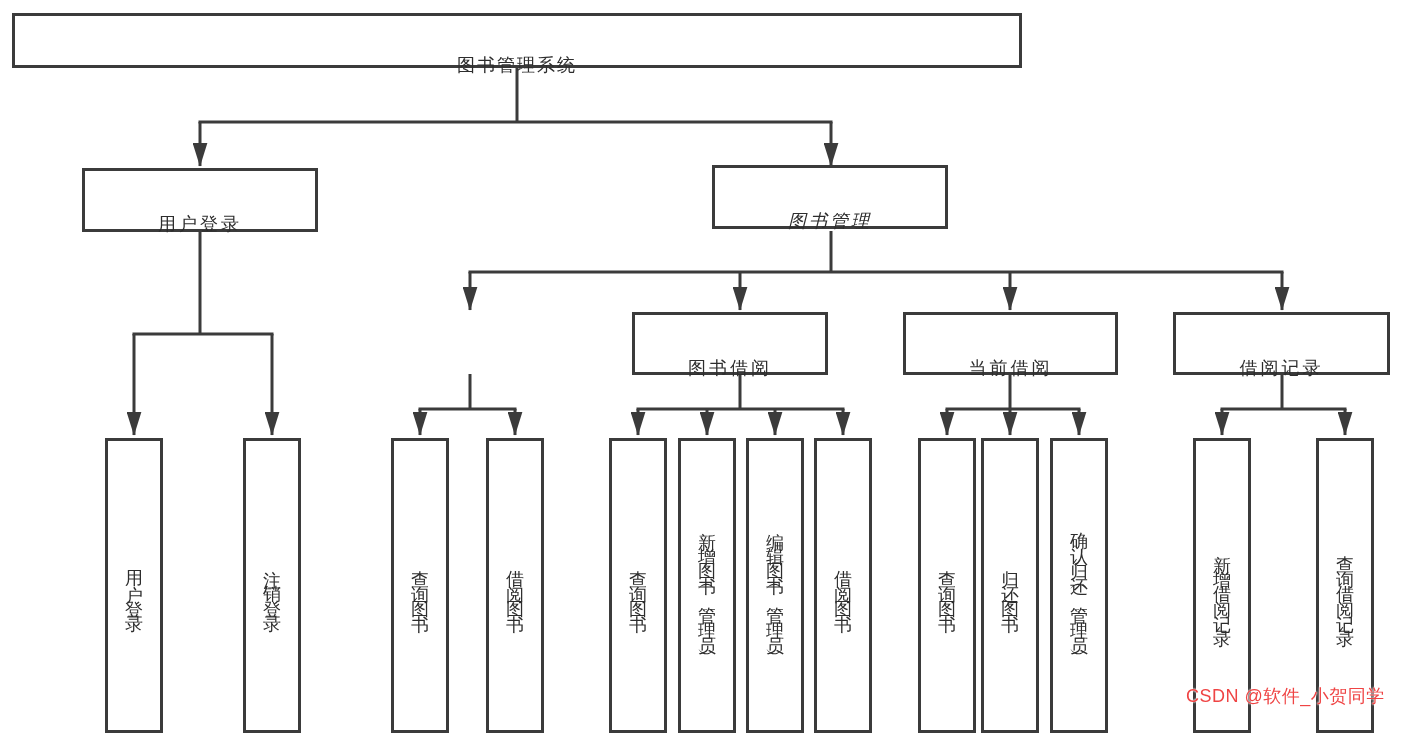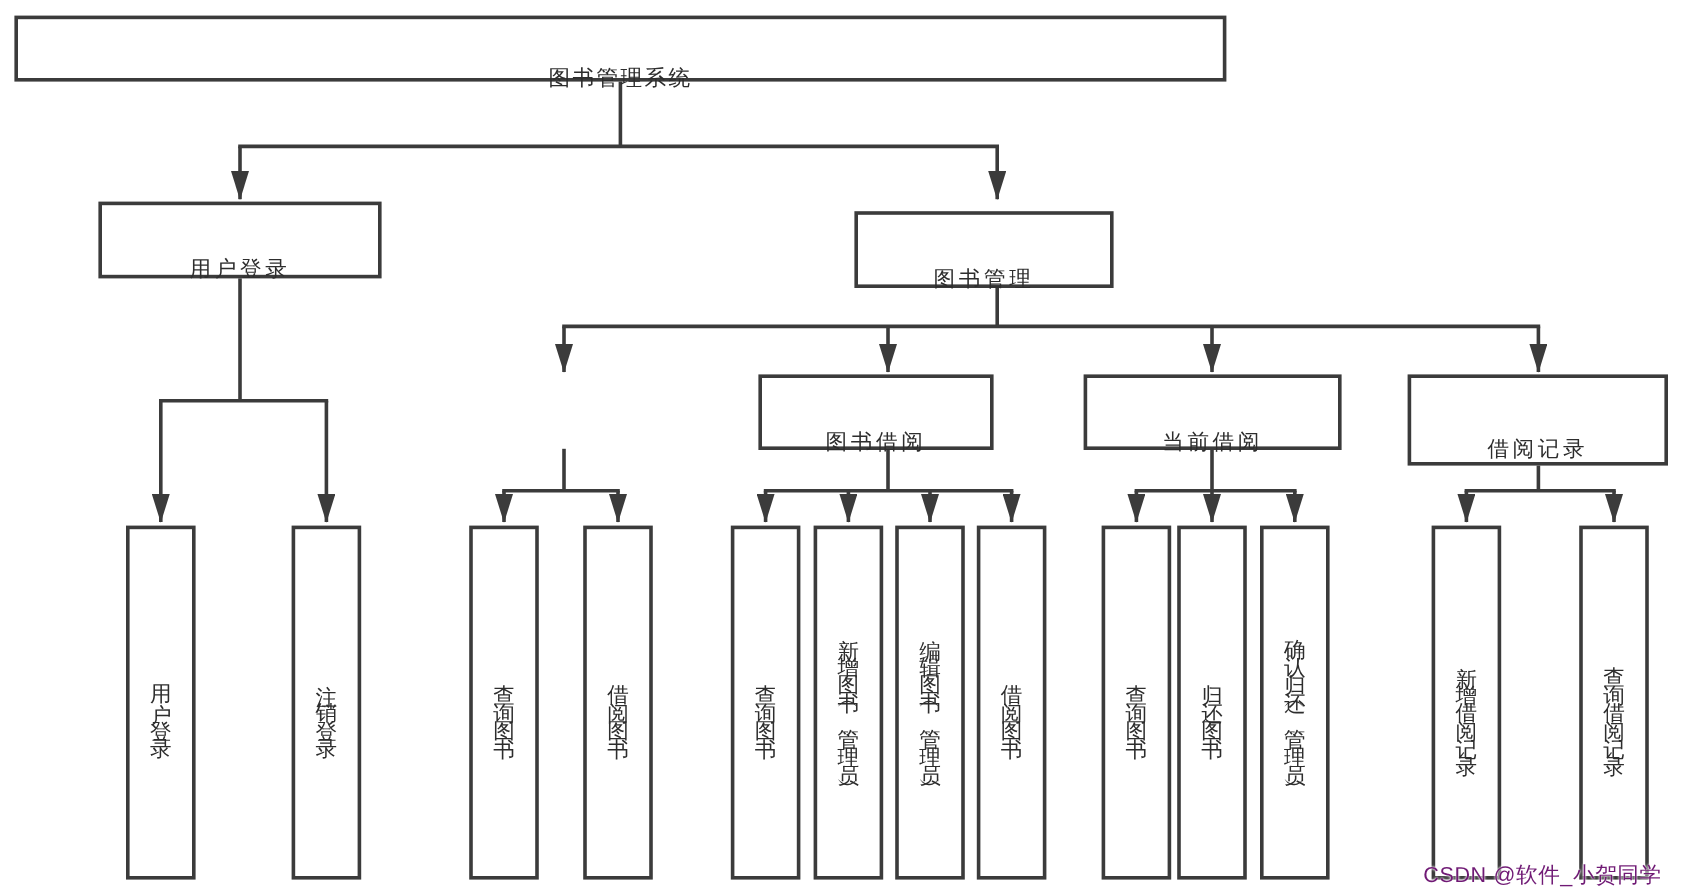--- a/index.html
+++ b/index.html
@@ -46,23 +46,23 @@
   .v-node span {
     writing-mode: vertical-rl;
     text-orientation: mixed;
     font-size: 18px;
     letter-spacing: 15px;
     line-height: 1;
   }
   #watermark {
     position: absolute;
     left: 1186px;
-    top: 717px;
+    top: 684px;
     font-size: 18px;
-    color: #701a75;
+    color: #ef4444;
     letter-spacing: 0.5px;
     white-space: nowrap;
     z-index: 5;
     text-shadow: 0 0 2px #ffffff, 0 0 2px #ffffff;
     text-align: center;
   }
 </style>
 </head>
 <body>
 
@@ -125,31 +125,31 @@
     </g>
   </svg>
 
   <div class="node h-node root-node" style="left:12px; top:13px; width:1010px; height:55px;">
     <span>图书管理系统</span>
   </div>
 
   <div class="node h-node" style="left:82px; top:168px; width:236px; height:64px;">
     <span>用户登录</span>
   </div>
-  <div class="node h-node" style="left:712px; top:176px; width:216px; height:64px;">
+  <div class="node h-node" style="left:712px; top:165px; width:236px; height:64px;font-style:italic;">
     <span>图书管理</span>
   </div>
 
   <div class="node h-node" style="left:632px; top:312px; width:196px; height:63px;">
     <span>图书借阅</span>
   </div>
   <div class="node h-node" style="left:903px; top:312px; width:215px; height:63px;">
     <span>当前借阅</span>
   </div>
-  <div class="node h-node" style="left:1173px; top:312px; width:217px; height:76px;">
+  <div class="node h-node" style="left:1173px; top:312px; width:217px; height:63px;">
     <span>借阅记录</span>
   </div>
 
   <div class="node v-node" style="left:105px; top:438px; width:58px; height:295px;">
     <span>用户登录</span>
   </div>
   <div class="node v-node" style="left:243px; top:438px; width:58px; height:295px;">
     <span>注销登录</span>
   </div>
 

